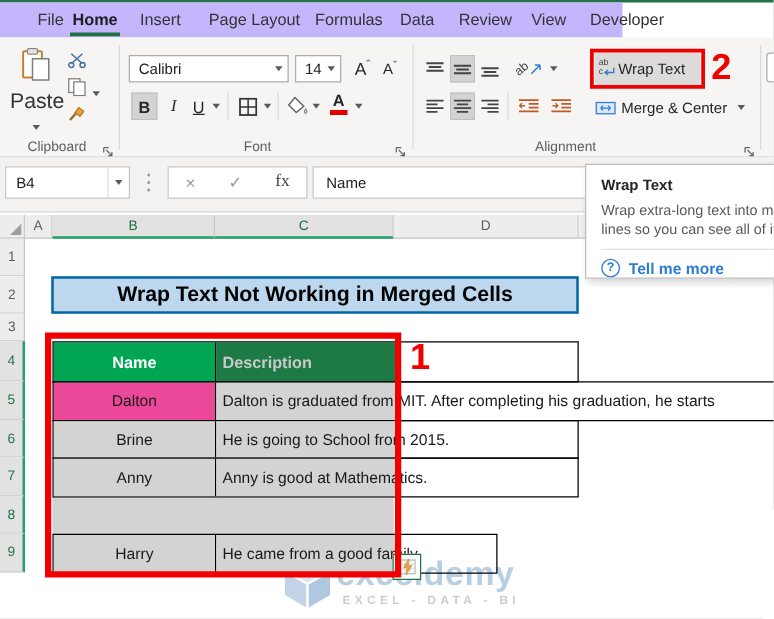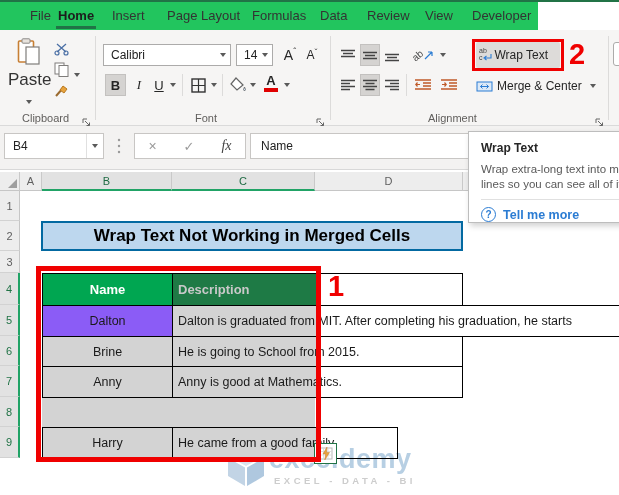--- a/index.html
+++ b/index.html
@@ -6,21 +6,21 @@
   body { background:#888; }
   .screen {
     position:relative; width:619px; height:495px; background:#fff;
     overflow:hidden; font-family:"Liberation Sans","DejaVu Sans",sans-serif;
     color:#262626;
   }
   .abs { position:absolute; }
 
   
   .topline { left:0; top:0; width:619px; height:2px; background:#217346; }
-  .tabbar { left:0; top:2px; width:538px; height:28px; background:#22c55e; }
+  .tabbar { left:0; top:2px; width:498px; height:28px; background:#c4b5fd; }
   .tab { position:absolute; top:6px; font-size:13px; color:#333; white-space:nowrap; }
   .tab.active { color:#1d1d1d; font-weight:bold; }
   .tab-underline { position:absolute; top:24px; height:3px; background:#217346; }
 
   
   .ribbon { left:0; top:30px; width:619px; height:96px; background:#F6F5F4; border-bottom:1px solid #DADada; }
   .rdiv { position:absolute; top:6px; height:84px; width:1px; background:#DCDBDA; }
   .glabel { position:absolute; top:82px; font-size:11px; color:#605E5C; }
   .launcher { position:absolute; top:83px; }
   .rtext { font-size:12px; color:#333; }
@@ -285,21 +285,21 @@
         </span>
     </div>
     <svg class="abs" style="left:117px;top:12px" width="4" height="16">
       <circle cx="2" cy="2" r="1.2" fill="#999"></circle>
         <circle cx="2" cy="8" r="1.2" fill="#999"></circle>
         <circle cx="2" cy="14" r="1.2" fill="#999"></circle>
     </svg>
     <div class="fbox" style="left:134px;width:112px;justify-content:space-around">
       <span style="color:#9a9a9a;font-size:14px">×</span>
       <span style="color:#9a9a9a;font-size:13px">✓</span>
-      <span style="font-family:'Liberation Serif',serif;font-style:italic;font-size:14px;color:#444">fx</span>
+      <span style="font-family:'Liberation Serif',serif;font-size:14px;color:#444">fx</span>
     </div>
     <div class="fbox" style="left:250px;width:363px;padding-left:10px">
       <span>Name</span>
     </div>
   </div>
 
   <div class="colhead" style="left:0;width:20px">
       <span class="corner-tri"></span>
     </div>
   <div class="colhead" style="left:20px;width:22px">A</div>
@@ -338,21 +338,21 @@
     <span>Wrap Text Not Working in Merged Cells</span>
   </div>
 
   <div class="trow" style="top:273px;width:421px;height:33px;z-index:3">
     <div class="namecell" style="background:#00A651;color:#fff;font-weight:bold;font-size:13px">Name</div>
     <div class="descbg" style="background:#1E7A45"></div>
     <div class="desctext" style="color:#C9C9C9;font-weight:bold;font-size:13px">Description</div>
   </div>
 
   <div class="trow" style="top:305px;width:577px;height:32px;border-right:none;z-index:3;overflow:hidden">
-    <div class="namecell" style="background:#8b5cf6">Dalton</div>
+    <div class="namecell" style="background:#ec4899">Dalton</div>
     <div class="descbg" style="background:#D3D3D3"></div>
     <div class="desctext">Dalton is graduated from MIT. After completing his graduation, he starts</div>
   </div>
 
   <div class="trow" style="top:336px;width:421px;height:31px;z-index:3">
     <div class="namecell" style="background:#D3D3D3">Brine</div>
     <div class="descbg" style="background:#D3D3D3"></div>
     <div class="desctext">He is going to School from 2015.</div>
   </div>
 

